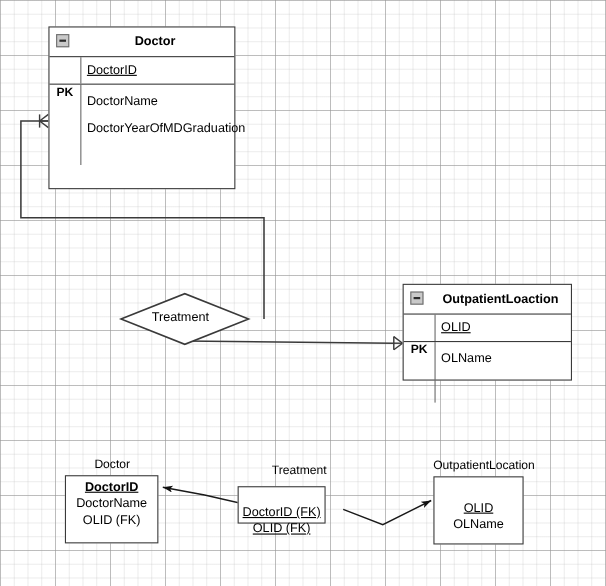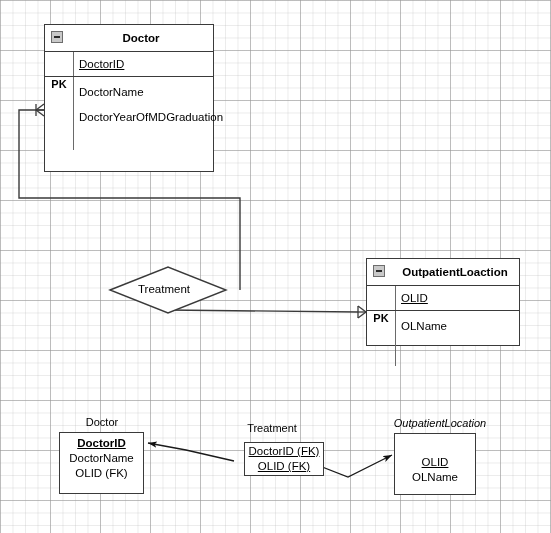--- a/index.html
+++ b/index.html
@@ -248,24 +248,24 @@
   <span class="dlabel" style="left:138px; top:283px;">Treatment</span>
 
   <span class="caption" style="left:60px; top:416px; width:84px;">Doctor</span>
   <div class="cbox" style="left:59px; top:432px; width:85px; height:62px; padding-top:3px;">
     <span class="line u">DoctorID</span>
     <span class="line">DoctorName</span>
     <span class="line">OLID (FK)</span>
   </div>
 
   <span class="caption" style="left:232px; top:422px; width:80px;">Treatment</span>
-  <div class="cbox" style="left:244px; top:442px; width:80px; height:34px; padding-top:1px;">
+  <div class="cbox" style="left:216px; top:442px; width:80px; height:34px; padding-top:16px;">
     <span class="line uk">DoctorID (FK)</span>
     <span class="line uk">OLID (FK)</span>
   </div>
 
-  <span class="caption" style="left:385px; top:417px; width:110px;font-style:italic;">OutpatientLocation</span>
+  <span class="caption" style="left:385px; top:417px; width:110px;">OutpatientLocation</span>
   <div class="cbox" style="left:394px; top:433px; width:82px; height:62px; padding-top:21px;">
     <span class="line uk">OLID</span>
     <span class="line">OLName</span>
   </div>
 
 </div>
 
 </body></html>

